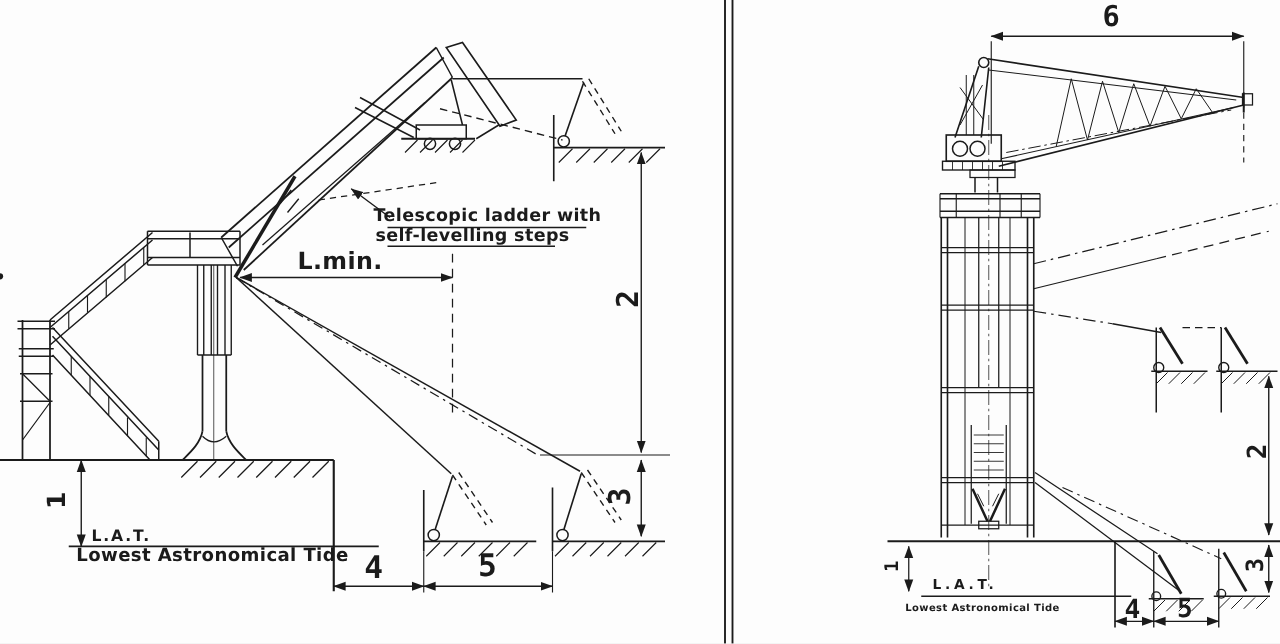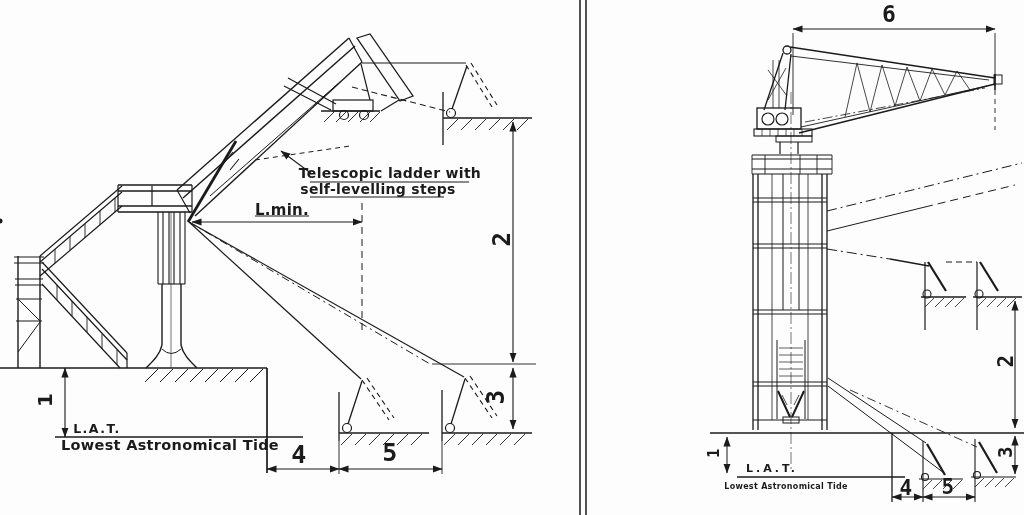--- a/index.html
+++ b/index.html
@@ -232,21 +232,21 @@
       <path d="M727,437 V473" stroke-width="1" marker-start="url(#arr)" marker-end="url(#arr)"></path>
       <path d="M892,497 H923" stroke-width="1" marker-start="url(#arr)" marker-end="url(#arr)"></path>
       <path d="M923,497 H975" stroke-width="1" marker-start="url(#arr)" marker-end="url(#arr)"></path>
     </g>
   </g>
 </svg>
 
 <div class="lbl rot" style="left:45px;top:400px;font-size:20px;">1</div>
 <div class="lbl" style="left:97px;top:429px;font-size:12.5px;letter-spacing:1.5px;">L.A.T.</div>
 <div class="lbl" style="left:170px;top:445px;font-size:14.5px;">Lowest Astronomical Tide</div>
-<div class="lbl" style="left:282px;top:210px;font-size:15px;text-decoration:underline;">L.min.</div>
+<div class="lbl" style="left:272px;top:210px;font-size:19px;">L.min.</div>
 <div class="lbl" style="left:378px;top:189px;font-size:14px;">self-levelling steps</div>
 <div class="lbl" style="left:390px;top:173px;font-size:14px;">Telescopic ladder with</div>
 <div class="lbl mono" style="left:299px;top:454px;font-size:25px;">4</div>
 <div class="lbl mono" style="left:390px;top:452px;font-size:25px;">5</div>
 <div class="lbl rot mono" style="left:502px;top:239px;font-size:24px;">2</div>
 <div class="lbl rot mono" style="left:496px;top:397px;font-size:24px;">3</div>
 
 <div class="lbl mono" style="left:889px;top:14px;font-size:23px;">6</div>
 <div class="lbl rot mono" style="left:1006px;top:361px;font-size:21px;">2</div>
 <div class="lbl rot mono" style="left:1005px;top:452px;font-size:19px;">3</div>

